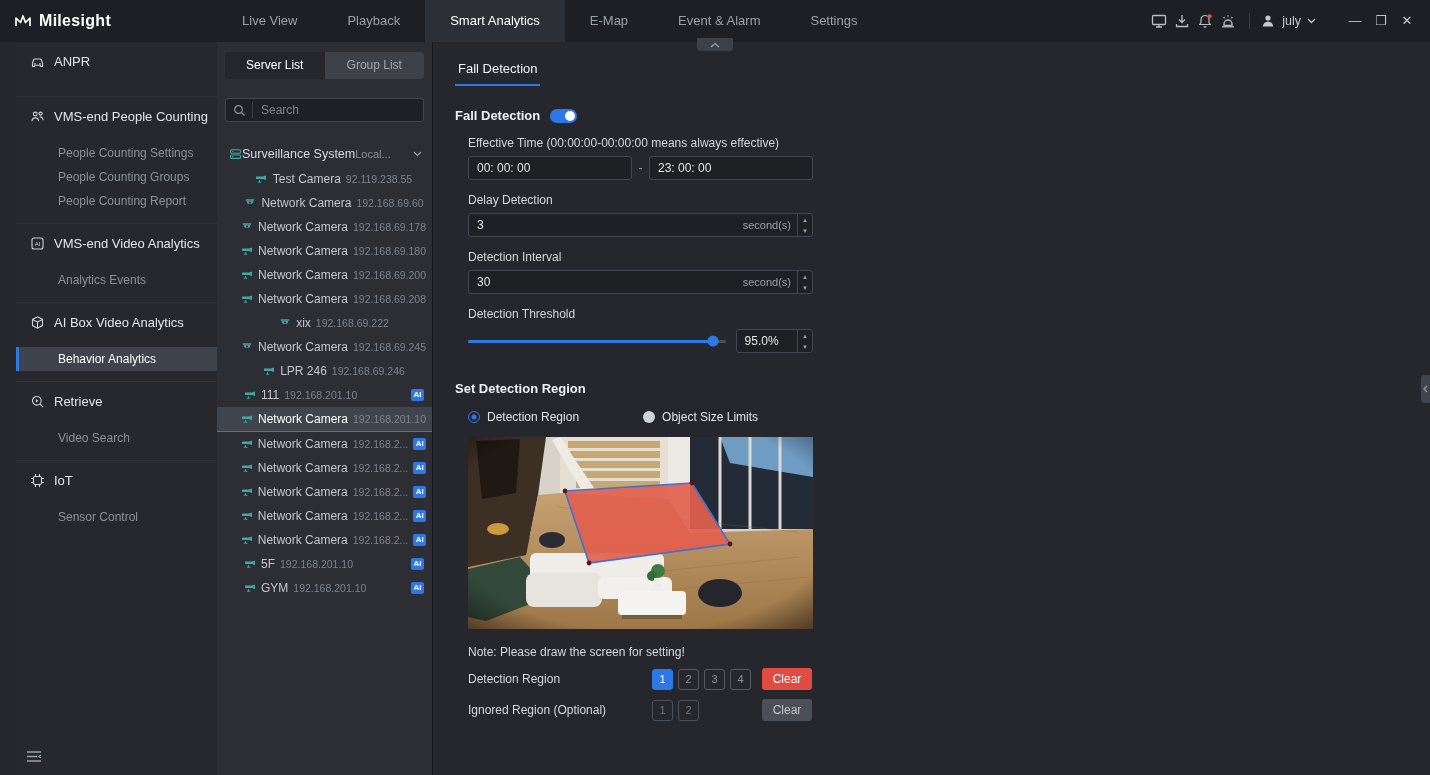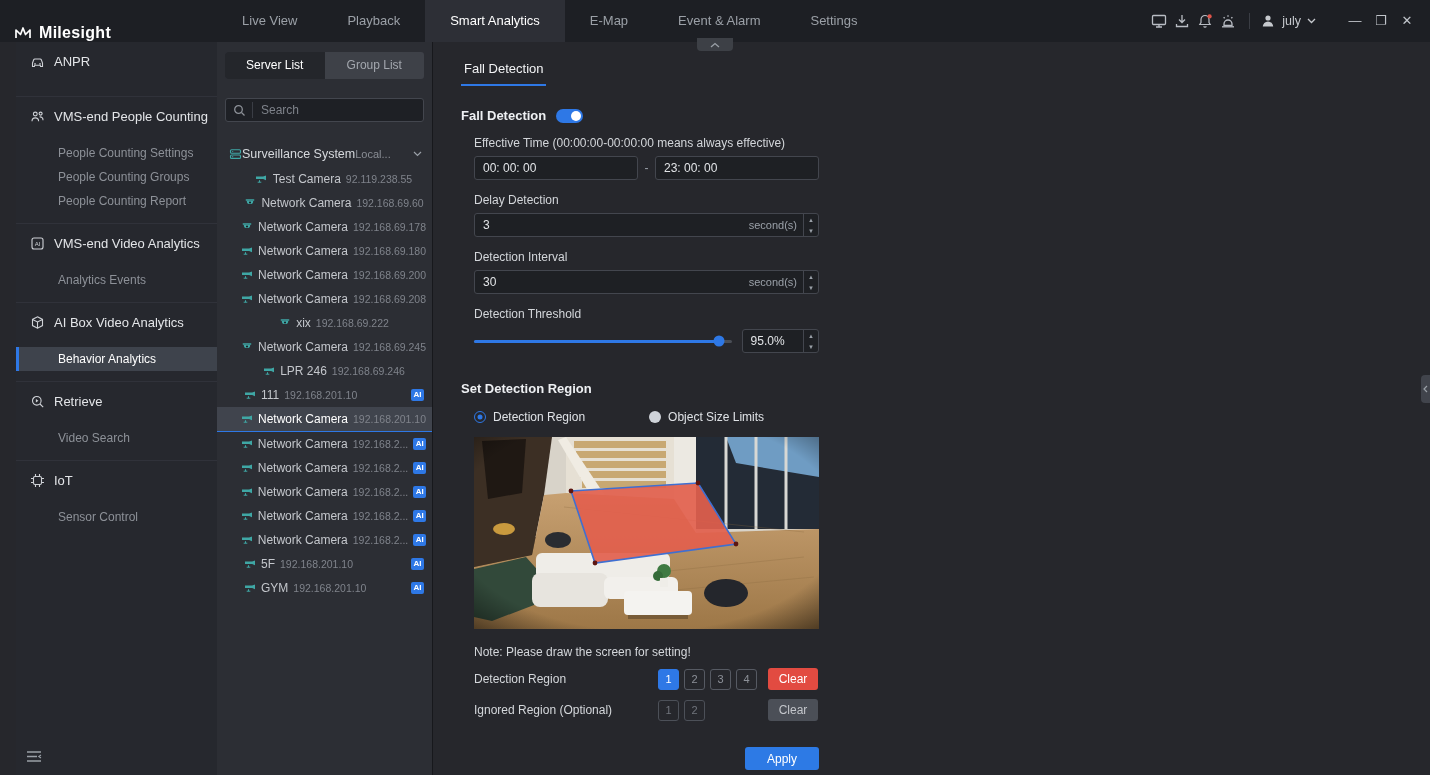--- a/index.html
+++ b/index.html
@@ -2,21 +2,21 @@
 <html><head>
 <meta charset="utf-8">
 <style>
   * { margin:0; padding:0; box-sizing:border-box; }
   html,body { width:1430px; height:775px; overflow:hidden; background:#26272c;
     font-family:"Liberation Sans", sans-serif; -webkit-font-smoothing:antialiased; }
   .stage { position:relative; width:1430px; height:775px; }
 
   
   .topbar { position:absolute; top:0; left:0; right:0; height:42px; background:#1d1f24;
-    display:flex; align-items:flex-end; z-index:5; }
+    display:flex; align-items:center; z-index:5; }
   .logo { display:flex; align-items:center; gap:7px; margin-left:14px; color:#fff;
     font-size:16px; font-weight:bold; letter-spacing:.3px; }
   .nav { display:flex; height:42px; margin-left:106px; }
   .nav-item { padding:0 25px; line-height:42px; font-size:13px; color:#9ba0a7; cursor:default; white-space:nowrap; }
   .nav-item.active { background:#2d2f36; color:#fff; }
   .top-right { margin-left:auto; display:flex; align-items:center; padding-right:10px; }
   .icon-btn { width:23px; height:42px; display:flex; align-items:center; justify-content:center; color:#b9bdc4; position:relative; }
   .tb-divider { width:1px; height:16px; background:#3a3d44; margin:0 10px; }
   .user { display:flex; align-items:center; gap:6px; color:#c6c9ce; font-size:12.5px; margin-right:26px; }
   .win { display:flex; }
@@ -63,21 +63,21 @@
   .ai-badge { margin-left:auto; background:#2e78e6; color:#fff; font-size:8px; font-weight:bold;
     line-height:1; padding:2px 2.5px; border-radius:2px; }
 
   
   .main { position:absolute; top:42px; left:434px; right:0; bottom:0; background:#26272c; }
   .collapse-top { position:absolute; left:697px; top:38px; width:36px; height:13px; background:#3d4046;
     border-radius:0 0 4px 4px; display:flex; align-items:center; justify-content:center; z-index:6; color:#9aa0a7; }
   .collapse-right { position:absolute; right:0; top:375px; width:9px; height:28px; background:#41444c;
     border-radius:4px 0 0 4px; display:flex; align-items:center; justify-content:center;
     color:#9aa0a7; font-size:9px; z-index:6; }
-  .content { padding-left:27px; }
+  .content { padding-left:21px; }
   .fall-tab { display:inline-block; margin-top:12px; padding:7px 3px 8px; color:#f2f3f5; font-size:13px;
     border-bottom:2px solid #2e78e6; }
   .fd-header { margin-top:22px; display:flex; align-items:center; gap:10px; }
   .panel-title { font-size:13px; color:#eef0f3; font-weight:bold; }
   .toggle { position:relative; width:27px; height:14px; border-radius:8px; background:#5a5e66; }
   .toggle.on { background:#2e78e6; }
   .toggle .knob { position:absolute; top:2px; left:2px; width:10px; height:10px; border-radius:50%; background:#fff; }
   .toggle.on .knob { left:auto; right:2px; }
   .form { margin-left:13px; width:345px; }
   .field-label { display:block; margin-top:13px; margin-bottom:6px; font-size:12px; color:#d3d6da; }
@@ -730,23 +730,20 @@
               <span>1</span>
             </div>
 
             <div class="rbtn">
               <span>2</span>
             </div>
           </div>
         <div class="clear-btn clear-grey">Clear</div>
       </div>
 
-      <div class="apply-row">
-        <div class="apply-btn">Apply</div>
-      </div>
     </div>
   </div>
 
   <div class="collapse-top">
     <svg width="10" height="6" viewBox="0 0 10 6">
       <path d="M1 5l4-3.5L9 5" stroke="#9aa0a7" stroke-width="1.3" fill="none"></path>
     </svg>
   </div>
   <div class="collapse-right">
     <svg width="5" height="8" viewBox="0 0 5 8">

